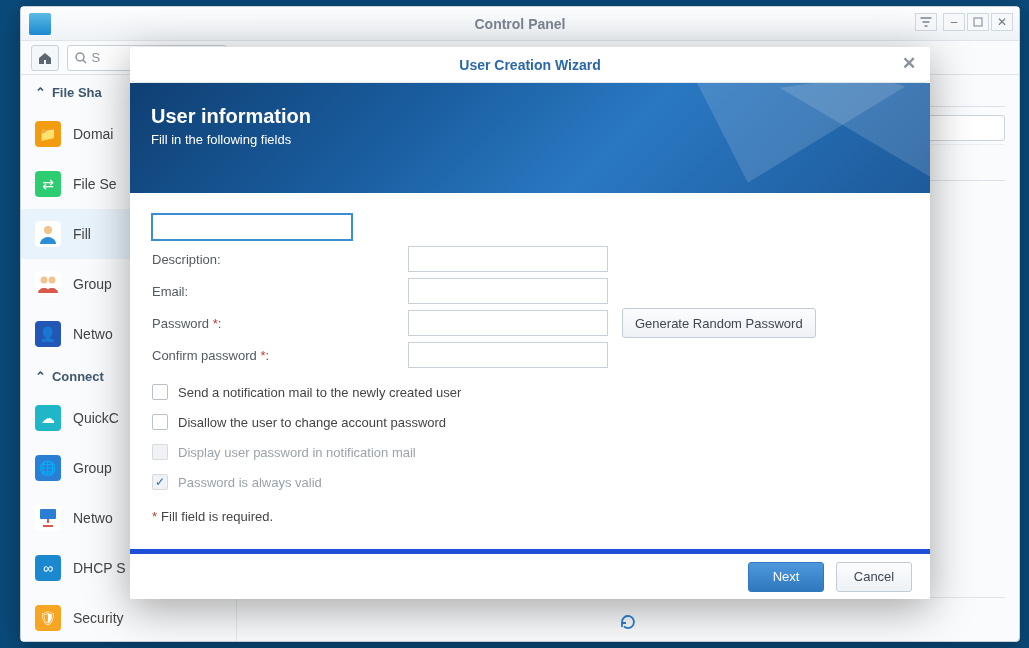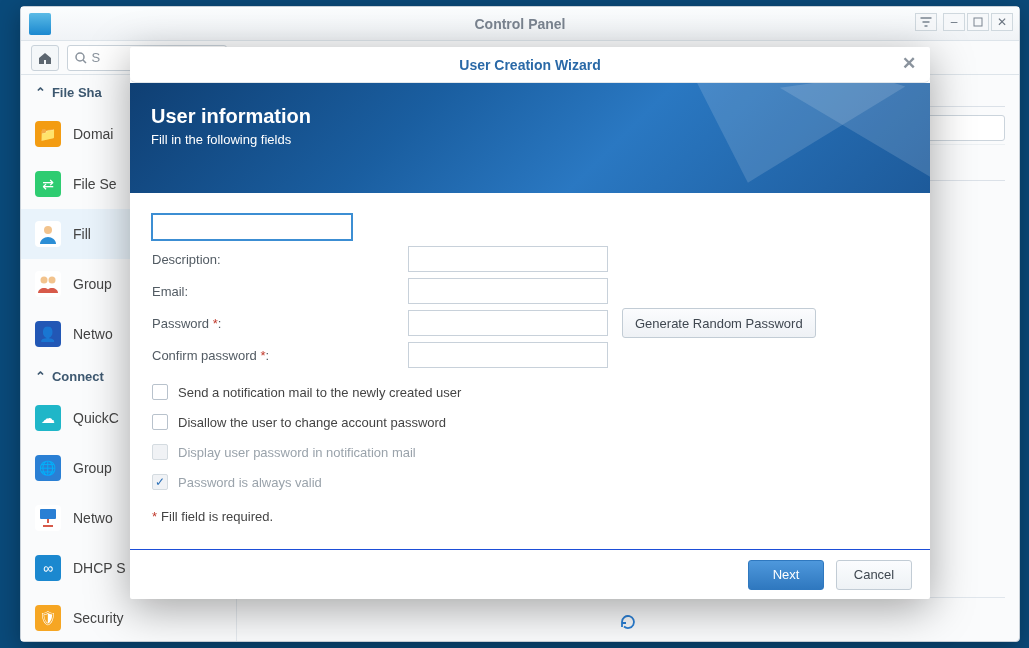--- a/index.html
+++ b/index.html
@@ -66,21 +66,21 @@
 .fr input[type=text], .fr input[type=password]{ width:200px; height:26px; border:1px solid #c8d1da; background:#fff; padding:2px 6px; font-size:13px; }
 .genpw { margin-left:14px; height:30px; border:1px solid #c2ccd5; background:linear-gradient(#fbfcfe,#eef1f5); border-radius:3px; padding:0 12px; color:#3f4750; font-size:13px; cursor:pointer; }
 .chk { display:flex; align-items:center; height:30px; gap:10px; color:#444; }
 .chk.disabled { color:#9aa3ab; }
 .chk .box { width:16px; height:16px; border:1px solid #b8c2cc; border-radius:2px; background:#fff; display:flex; align-items:center; justify-content:center; }
 .chk.disabled .box { background:#f0f2f5; border-color:#d4dbe0; }
 .chk.checked .box::after { content:"✓"; font-size:12px; color:#2e71b8; }
 .reqline { color:#444; margin-top:12px; }
 .reqline .req { margin-right:4px; }
 
-.modal-footer { border-top:1px solid #1d4ed8; height:50px; display:flex; align-items:center; justify-content:flex-end; gap:12px; padding:0 18px; }
+.modal-footer { border-top:5px solid #1d4ed8; height:50px; display:flex; align-items:center; justify-content:flex-end; gap:12px; padding:0 18px; }
 .btn { height:30px; min-width:76px; border-radius:3px; border:1px solid #c2ccd5; background:linear-gradient(#fbfcfe,#eef2f5); color:#3f4750; font-size:13px; cursor:pointer; }
 .btn.primary { border-color:#2f78bf; background:linear-gradient(#4e98dc,#2f78bf); color:#fff; }
 
 svg { display:block; }
 </style>
 </head>
 <body>
 
 <div class="main-window">
   <div class="titlebar">

